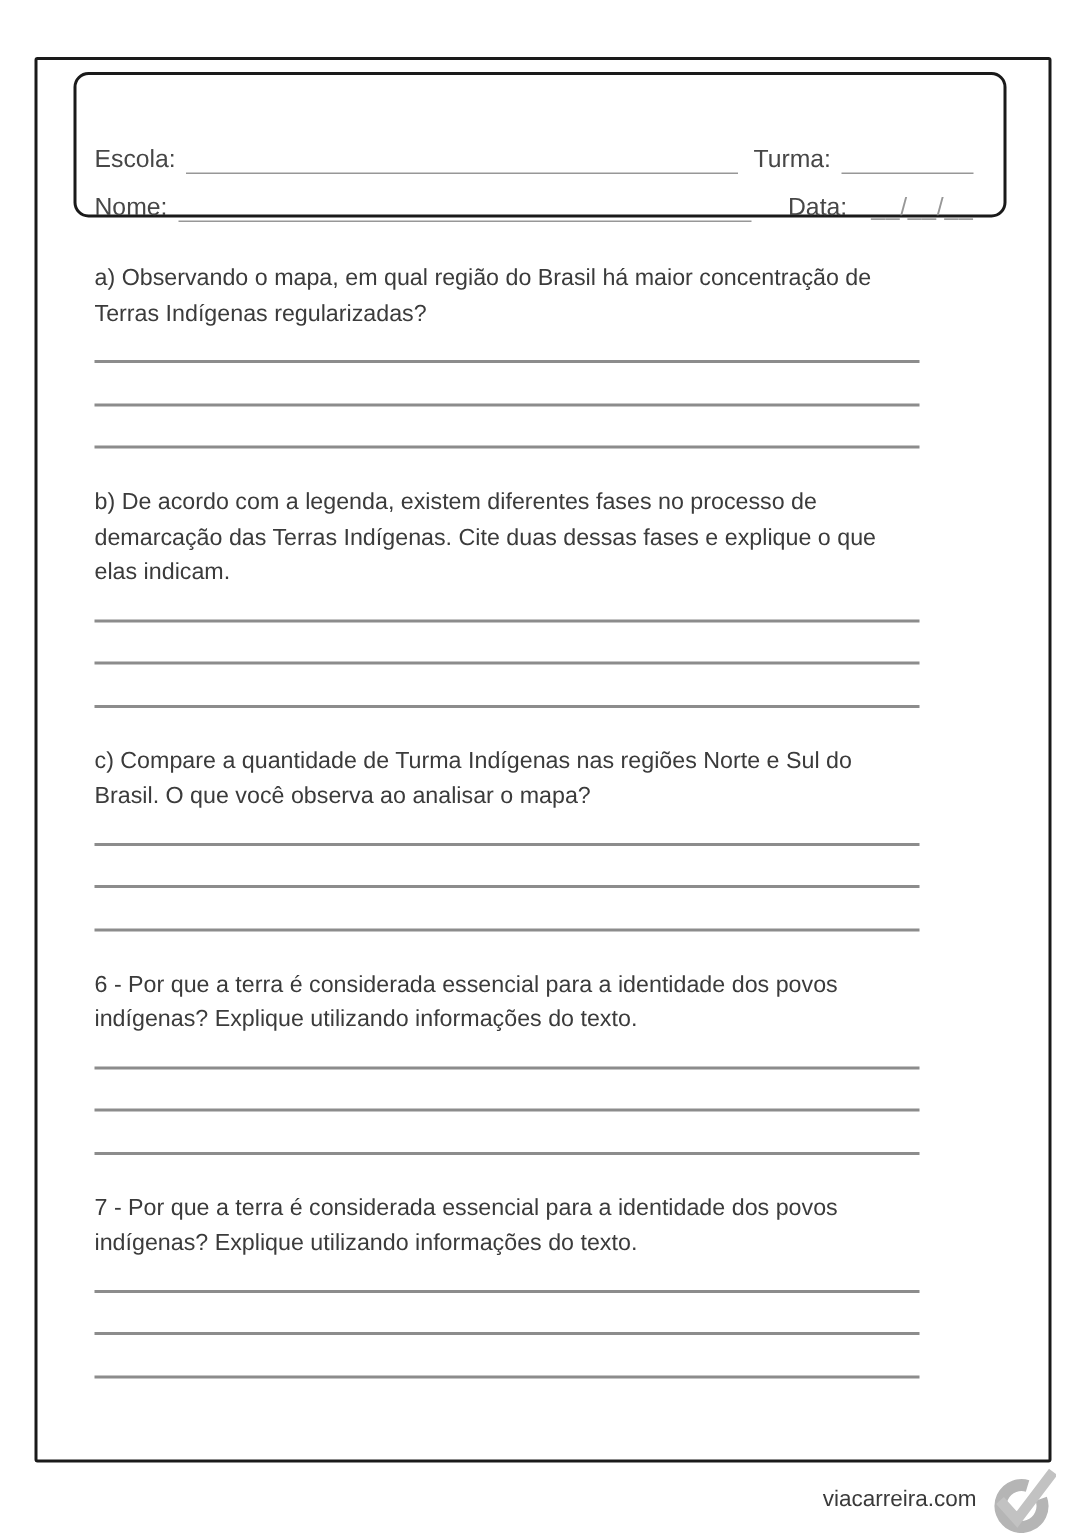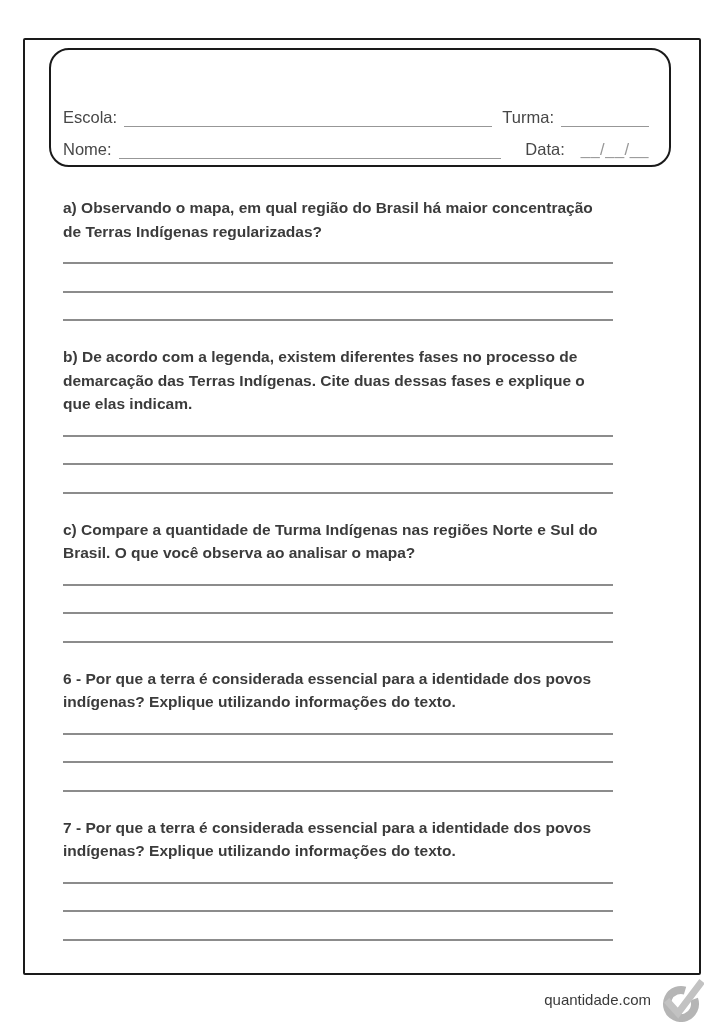--- a/index.html
+++ b/index.html
@@ -16,41 +16,41 @@
     width:724px;height:1024px;background:#ffffff;position:relative;
     font-family:"Liberation Sans", sans-serif;color:var(--ink);
     overflow:hidden;
   }
   .sheet-frame{
     position:absolute;left:23px;top:38px;width:678px;height:937px;
     border:2.5px solid var(--border);border-radius:2px;
   }
   
   .header-box{
-    margin:8px 28px 0 24px;height:119px;
-    border:2.5px solid var(--border);border-radius:20px;
+    margin:8px 28px 0 24px;height:97px;
+    border:2.5px solid var(--border);border-radius:10px;
     display:flex;flex-direction:column;justify-content:center;gap:12px;
     padding:2px 20px 0 12px;
     font-size:16.5px;color:#474747;
   }
   .h-row{display:flex;align-items:flex-end;line-height:20px;}
   .h-label{white-space:nowrap;}
   .blank{
     flex:1;height:18px;border-bottom:1.6px solid var(--blank);
     margin:0 8px 0 7px;
   }
   .short-blank{flex:none;width:88px;margin-right:0;}
   .turma-label{margin-left:2px;margin-top:48px;}
   .data-label{margin-left:16px;}
   .date-blanks{color:var(--blank);margin-left:16px;letter-spacing:0.5px;white-space:nowrap;}
   
   .questions-area{padding:29px 86px 0 38px;}
   .question-block{margin-bottom:24px;}
   .question-text{
-    margin:0;font-size:15.5px;line-height:23.5px;color:var(--ink);font-weight:bold;
+    margin:0;font-size:15.5px;line-height:23.5px;color:var(--ink);
   }
   .answer-lines{display:block;}
   .answer-line{
     height:28.5px;border-bottom:2px solid var(--rule);
   }
   .answer-line:first-child{height:21px;}
   
   .footer{
     position:absolute;right:20px;top:977px;
     display:flex;align-items:center;gap:11px;
@@ -121,20 +121,20 @@
           <div class="answer-line"></div>
           <div class="answer-line"></div>
           <div class="answer-line"></div>
         </div>
   </div>
 </div>
 
 </div>
 
 <div class="footer">
-  <span class="site-name">quantidade.com</span>
+  <span class="site-name">viacarreira.com</span>
   <span class="logo">
     <svg width="42" height="45" viewBox="0 0 42 45" xmlns="http://www.w3.org/2000/svg">
       <circle cx="19" cy="27" r="14" fill="none" stroke="var(--logo)" stroke-width="8" stroke-dasharray="74.5 13.5" transform="rotate(-20 19 27)"></circle>
       <path d="M7 26 L16 36 L38 7" fill="none" stroke="var(--logo-check)" stroke-width="7" stroke-linecap="square" stroke-linejoin="miter"></path>
     </svg>
   </span>
 </div>
 
 </body></html>

